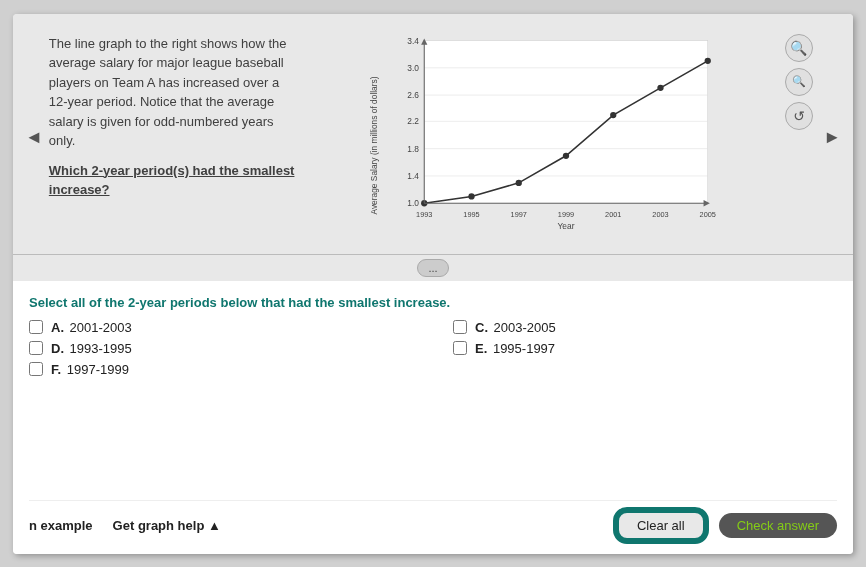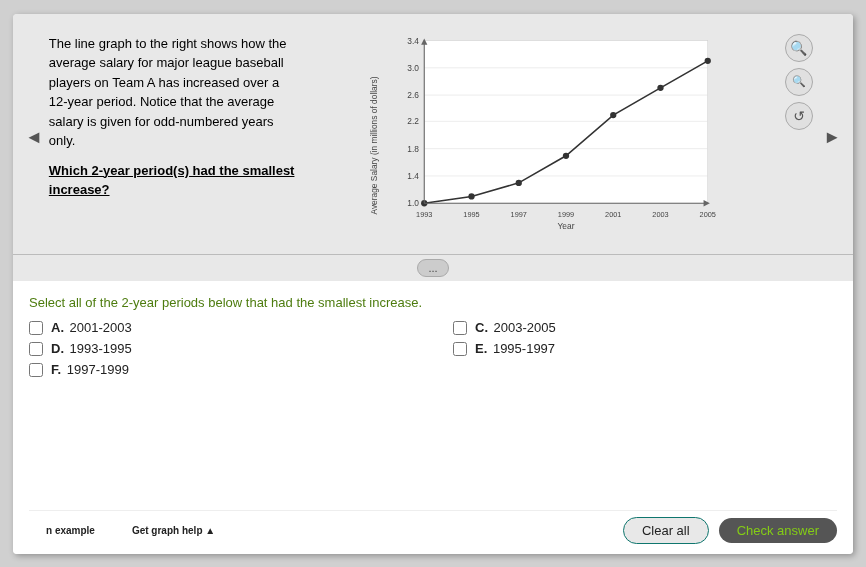--- a/index.html
+++ b/index.html
@@ -31,21 +31,21 @@
       flex: 0 0 auto;
       min-height: 240px;
     }
     .question-text-area {
       flex: 0 0 260px;
       padding-right: 12px;
       padding-top: 4px;
     }
     .question-text-area p {
       font-size: 13px;
-      color: #000000;
+      color: #404040;
       line-height: 1.5;
       margin-bottom: 10px;
     }
     .question-prompt {
       font-size: 13px;
       color: #222;
       font-weight: bold;
       text-decoration: underline;
     }
     .chart-area {
@@ -104,32 +104,33 @@
     .bottom-section {
       background: #fff;
       flex: 1;
       padding: 14px 16px 10px 16px;
       display: flex;
       flex-direction: column;
       justify-content: space-between;
     }
     .select-label {
       font-size: 13px;
-      color: #4d7c0f;
+      color: #0f766e;
       margin-bottom: 10px;
+      font-weight: bold;
     }
     .options-grid {
       display: grid;
       grid-template-columns: 1fr 1fr;
       gap: 6px 40px;
       margin-bottom: 10px;
     }
     .option-item {
       display: flex;
-      align-items: flex-end;
+      align-items: flex-start;
       gap: 8px;
       font-size: 13px;
       color: #222;
     }
     .option-item input[type="checkbox"] {
       width: 14px;
       height: 14px;
       cursor: pointer;
     }
     .option-label {
@@ -145,35 +146,34 @@
       justify-content: space-between;
       padding-top: 6px;
       border-top: 1px solid #eee;
     }
     .bottom-left {
       display: flex;
       gap: 20px;
       align-items: center;
     }
     .bottom-link {
-      font-size: 10px;
+      font-size: 13px;
       color: #222;
       cursor: pointer;
       text-decoration: none;
       font-weight: bold;
-      margin-left: 17px;
     }
     .bottom-right {
       display: flex;
       gap: 10px;
       align-items: center;
     }
     .clear-all-btn {
       background: #e8e8e8;
-      border: 1px solid #0f766e;
+      border: 6px solid #0f766e;
       border-radius: 14px;
       padding: 5px 18px;
       font-size: 13px;
       cursor: pointer;
       color: #222;
     }
     .check-answer-btn {
       background: #555;
       border: none;
       border-radius: 14px;

